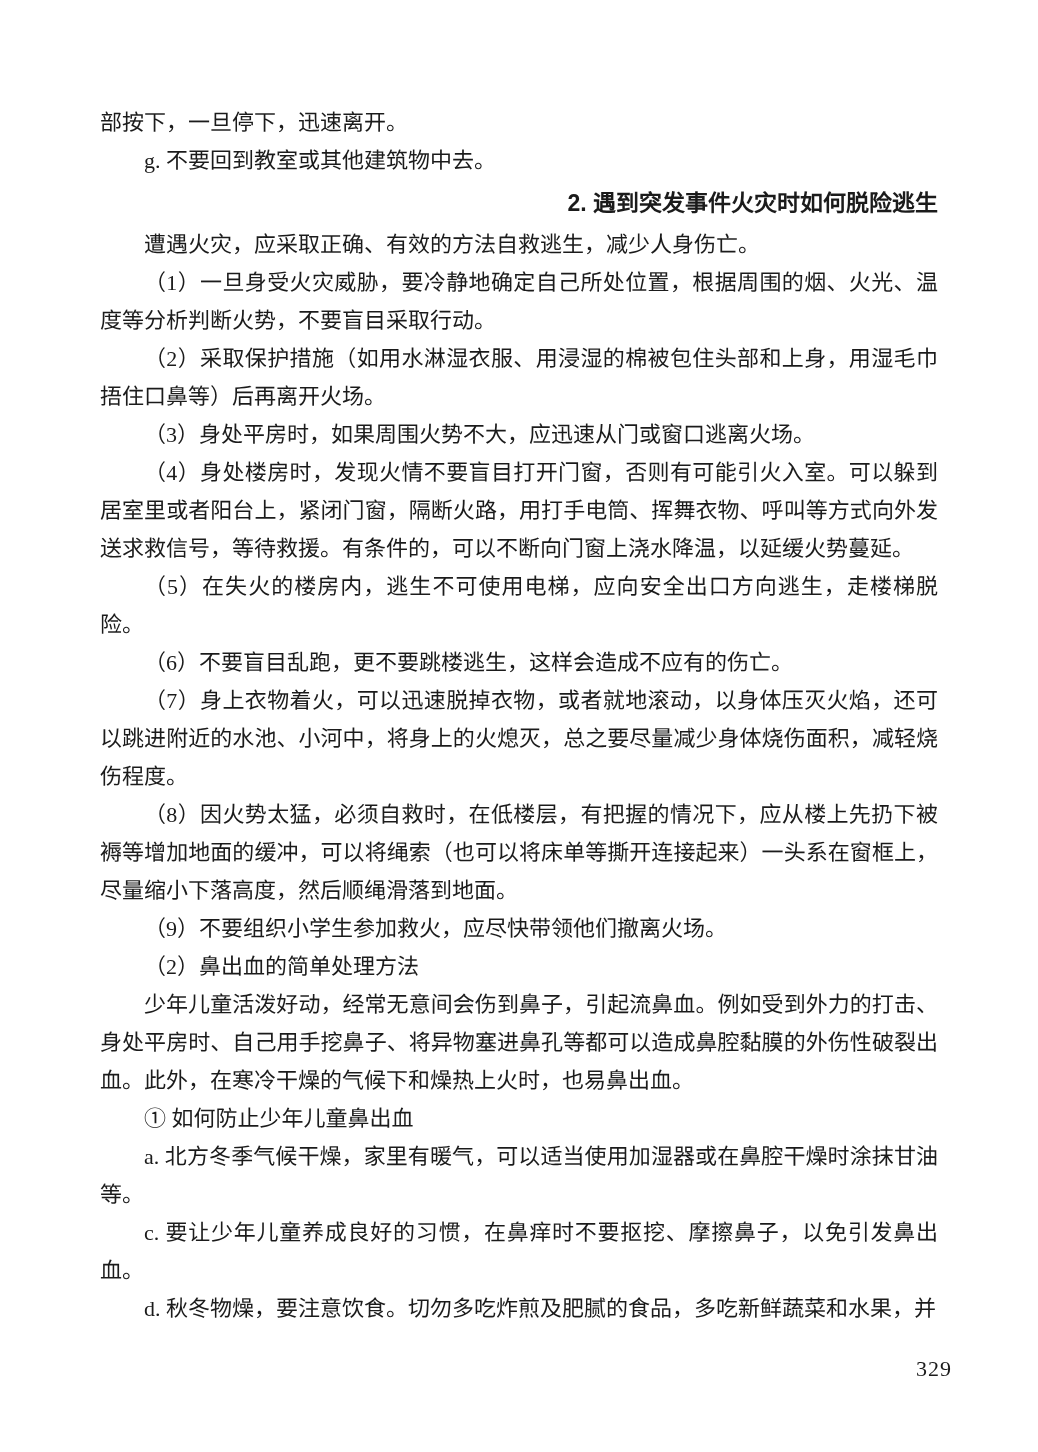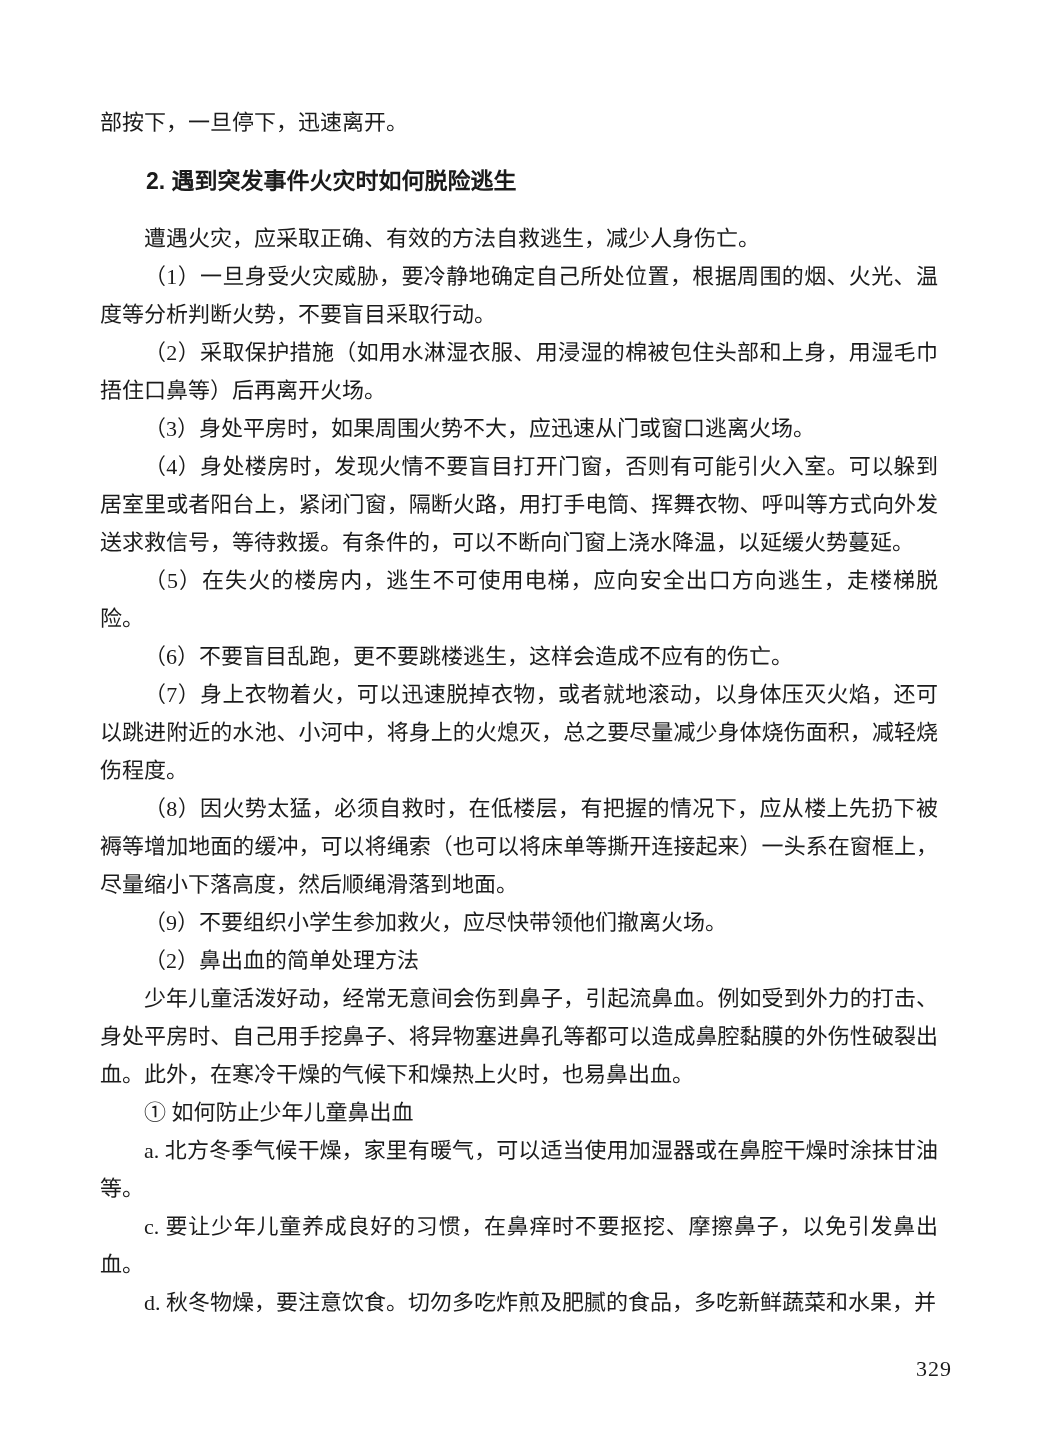--- a/index.html
+++ b/index.html
@@ -31,39 +31,40 @@
   }
   .para.no-indent {
     text-indent: 0;
   }
   .heading {
     font-family: "Liberation Sans", "DejaVu Sans", sans-serif;
     font-weight: 700;
     font-size: 23px;
     line-height: 38px;
     text-indent: 2em;
-    margin: 20px 0;
-    text-align: left;
+    margin: 4px 0;
+    text-align: right;
   }
   .page-number {
     position: absolute;
     right: 86px;
     bottom: 70px;
     font-size: 22px;
     letter-spacing: 1px;
     margin-top: 48px;
   }
 </style>
 </head>
 <body>
 
 <div class="page">
 
   <div class="text-block">
     <p class="para no-indent">部按下，一旦停下，迅速离开。</p>
+    <p class="para">g. 不要回到教室或其他建筑物中去。</p>
     <h2 class="heading">2. 遇到突发事件火灾时如何脱险逃生</h2>
     <p class="para">遭遇火灾，应采取正确、有效的方法自救逃生，减少人身伤亡。</p>
     <p class="para">（1）一旦身受火灾威胁，要冷静地确定自己所处位置，根据周围的烟、火光、温度等分析判断火势，不要盲目采取行动。</p>
     <p class="para">（2）采取保护措施（如用水淋湿衣服、用浸湿的棉被包住头部和上身，用湿毛巾捂住口鼻等）后再离开火场。</p>
     <p class="para">（3）身处平房时，如果周围火势不大，应迅速从门或窗口逃离火场。</p>
     <p class="para">（4）身处楼房时，发现火情不要盲目打开门窗，否则有可能引火入室。可以躲到居室里或者阳台上，紧闭门窗，隔断火路，用打手电筒、挥舞衣物、呼叫等方式向外发送求救信号，等待救援。有条件的，可以不断向门窗上浇水降温，以延缓火势蔓延。</p>
     <p class="para">（5）在失火的楼房内，逃生不可使用电梯，应向安全出口方向逃生，走楼梯脱险。</p>
     <p class="para">（6）不要盲目乱跑，更不要跳楼逃生，这样会造成不应有的伤亡。</p>
     <p class="para">（7）身上衣物着火，可以迅速脱掉衣物，或者就地滚动，以身体压灭火焰，还可以跳进附近的水池、小河中，将身上的火熄灭，总之要尽量减少身体烧伤面积，减轻烧伤程度。</p>
     <p class="para">（8）因火势太猛，必须自救时，在低楼层，有把握的情况下，应从楼上先扔下被褥等增加地面的缓冲，可以将绳索（也可以将床单等撕开连接起来）一头系在窗框上，尽量缩小下落高度，然后顺绳滑落到地面。</p>

